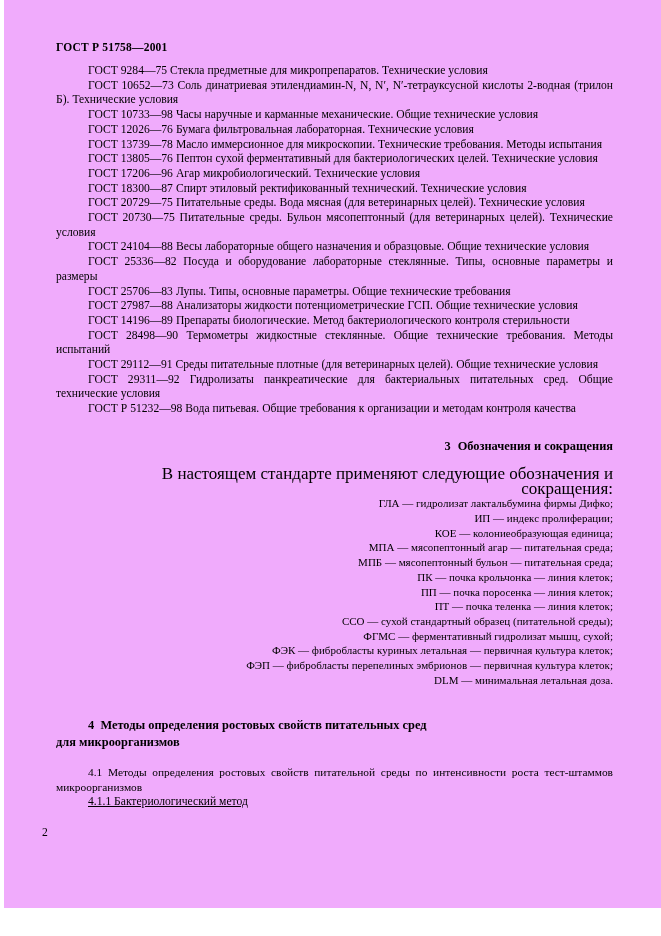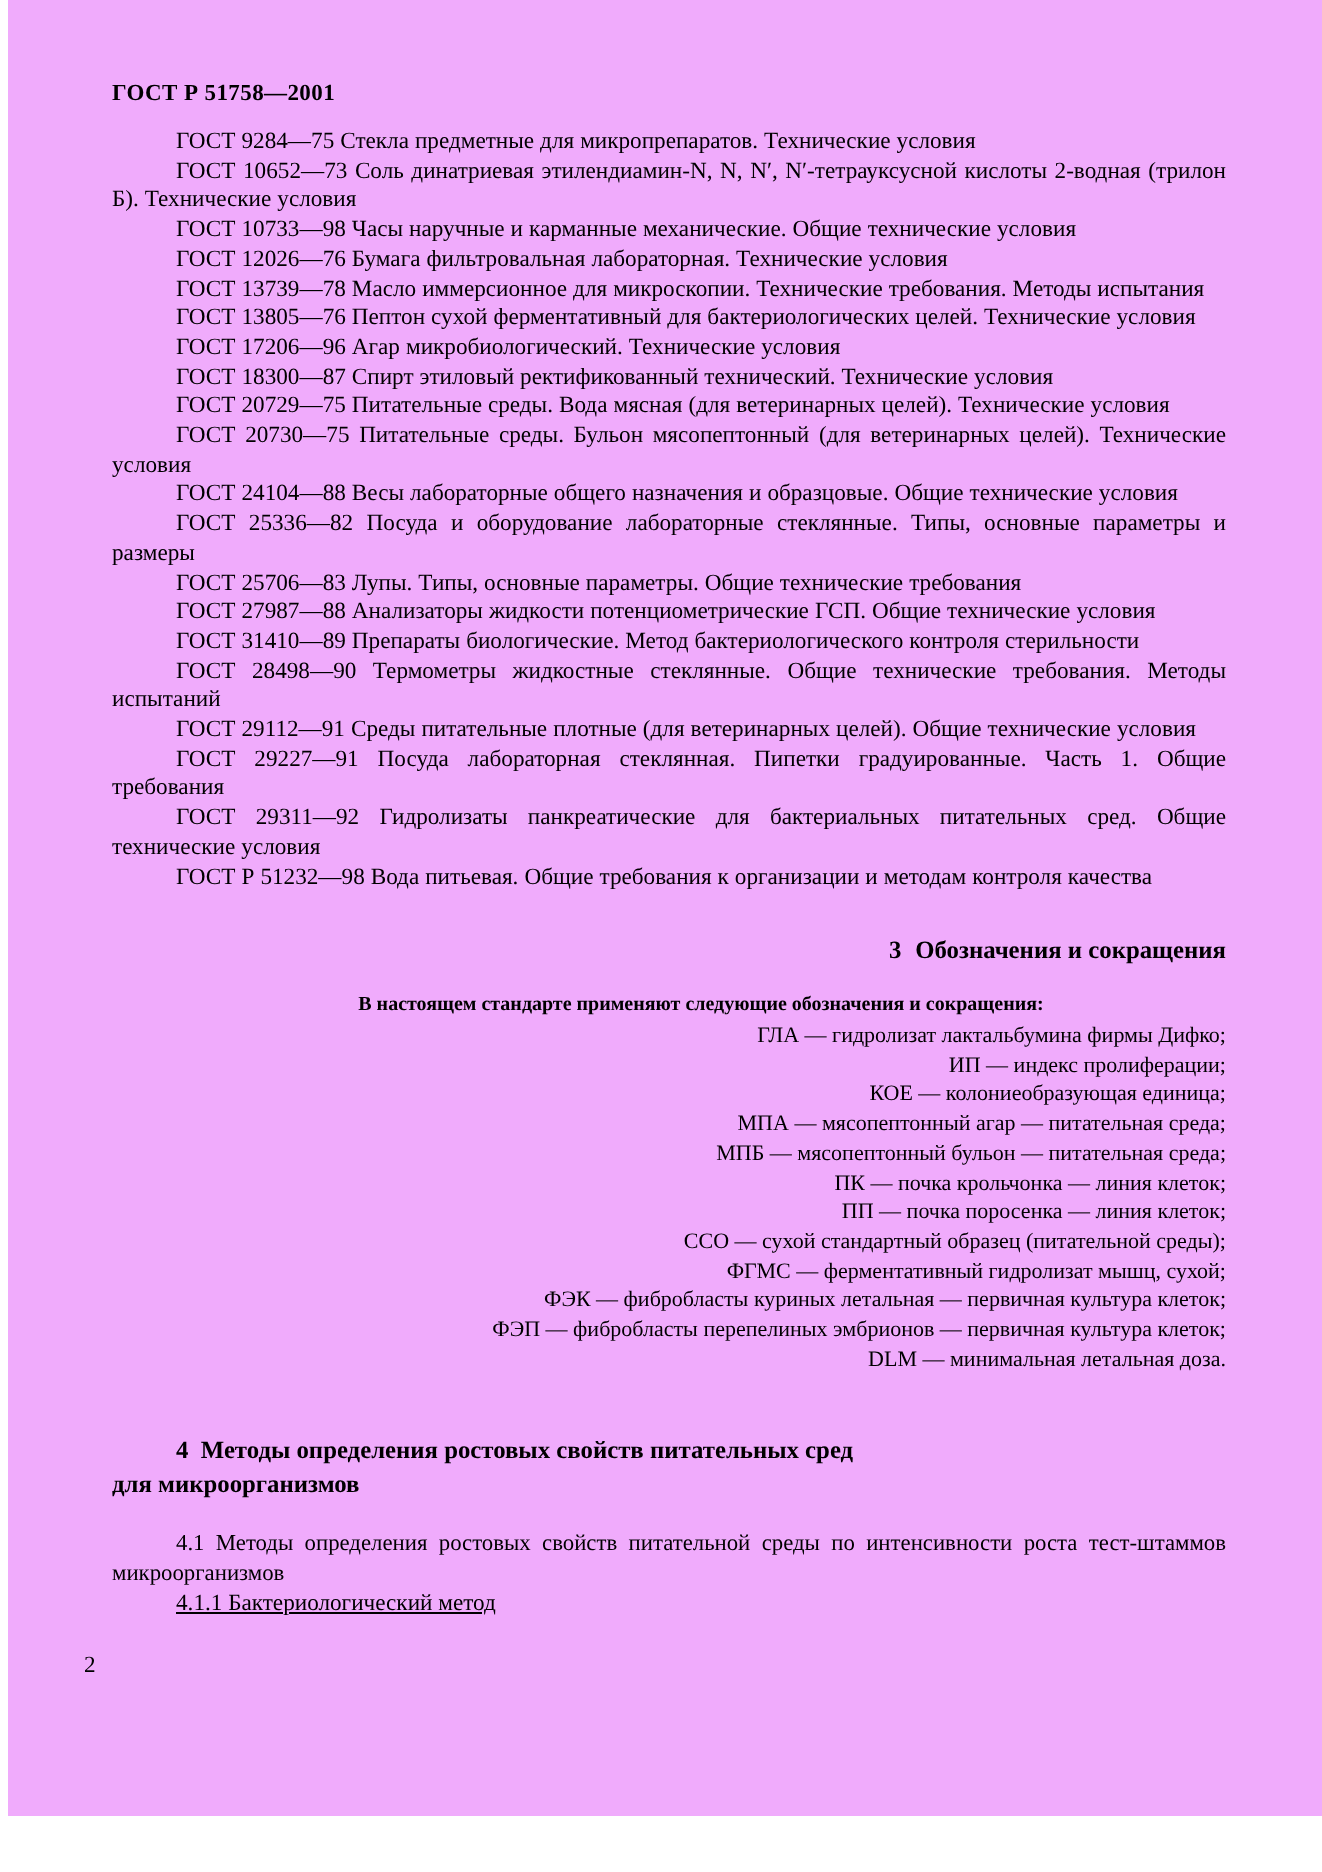--- a/index.html
+++ b/index.html
@@ -60,25 +60,24 @@
   p.abbr {
     margin: 0;
     font-size: 11px;
     line-height: 14.7px;
     text-align: right;
     text-indent: 32px;
   }
 
   p.abbr-intro {
     margin: 0;
-    font-size: 10px;
-    line-height: 14.7px;
-    text-align: center;
-    text-indent: 32px;
-    font-weight: bold;
+    font-size: 17px;
+    line-height: 14.7px;
+    text-align: right;
+    text-indent: 32px;
   }
 
   
   h2.sec {
     margin: 0;
     font-size: 12.4px;
     font-weight: bold;
     text-indent: 32px;
     line-height: 16px;
     text-align: right;
@@ -148,44 +147,44 @@
       <p class="ref">ГОСТ  13739—78  Масло иммерсионное для микроскопии. Технические требования. Методы испытания</p>
       <p class="ref">ГОСТ  13805—76  Пептон сухой ферментативный для бактериологических целей. Технические условия</p>
       <p class="ref">ГОСТ  17206—96  Агар микробиологический. Технические условия</p>
       <p class="ref">ГОСТ  18300—87  Спирт этиловый ректификованный технический. Технические условия</p>
       <p class="ref">ГОСТ  20729—75  Питательные среды. Вода мясная (для ветеринарных целей). Технические условия</p>
       <p class="ref">ГОСТ  20730—75  Питательные среды. Бульон мясопептонный (для ветеринарных целей). Технические условия</p>
       <p class="ref">ГОСТ  24104—88  Весы лабораторные общего назначения и образцовые. Общие технические условия</p>
       <p class="ref">ГОСТ  25336—82  Посуда и оборудование лабораторные стеклянные. Типы, основные параметры и размеры</p>
       <p class="ref">ГОСТ  25706—83  Лупы. Типы, основные параметры. Общие технические требования</p>
       <p class="ref">ГОСТ  27987—88  Анализаторы жидкости потенциометрические ГСП. Общие технические условия</p>
-      <p class="ref">ГОСТ  31410—89  Препараты биологические. Метод бактериологического контроля стерильности</p>
+      <p class="ref">ГОСТ  14196—89  Препараты биологические. Метод бактериологического контроля стерильности</p>
       <p class="ref">ГОСТ  28498—90  Термометры жидкостные стеклянные. Общие технические требования. Методы испытаний</p>
       <p class="ref">ГОСТ  29112—91  Среды питательные плотные (для ветеринарных целей). Общие технические условия</p>
-      <p class="ref">ГОСТ  29227—91  Посуда лабораторная стеклянная. Пипетки градуированные. Часть 1. Общие требования</p>
       <p class="ref">ГОСТ  29311—92  Гидролизаты панкреатические для бактериальных питательных сред. Общие технические условия</p>
       <p class="ref">ГОСТ  Р 51232—98  Вода питьевая. Общие требования к организации и методам контроля качества</p>
     </div>
 
     <div class="gap-sec3"></div>
 
     <h2 class="sec"><span class="num">3</span><span>Обозначения и сокращения</span></h2>
 
     <div class="gap-after-sec3"></div>
 
     <p class="abbr-intro">В настоящем стандарте применяют следующие обозначения и сокращения:</p>
 
     <div>
       <p class="abbr">ГЛА — гидролизат лактальбумина фирмы Дифко;</p>
       <p class="abbr">ИП — индекс пролиферации;</p>
       <p class="abbr">КОЕ — колониеобразующая единица;</p>
       <p class="abbr">МПА — мясопептонный агар — питательная среда;</p>
       <p class="abbr">МПБ — мясопептонный бульон — питательная среда;</p>
       <p class="abbr">ПК — почка крольчонка — линия клеток;</p>
       <p class="abbr">ПП — почка поросенка — линия клеток;</p>
+      <p class="abbr">ПТ — почка теленка — линия клеток;</p>
       <p class="abbr">ССО — сухой стандартный образец (питательной среды);</p>
       <p class="abbr">ФГМС — ферментативный гидролизат мышц, сухой;</p>
       <p class="abbr">ФЭК — фибробласты куриных летальная — первичная культура клеток;</p>
       <p class="abbr">ФЭП — фибробласты перепелиных эмбрионов — первичная культура клеток;</p>
       <p class="abbr">DLM — минимальная летальная доза.</p>
     </div>
 
     <div class="gap-sec4"></div>
 
     <h2 class="sec4"><span class="num">4</span>&nbsp;&nbsp;<span>Методы определения ростовых свойств питательных сред</span><span class="cont">для микроорганизмов</span></h2>

